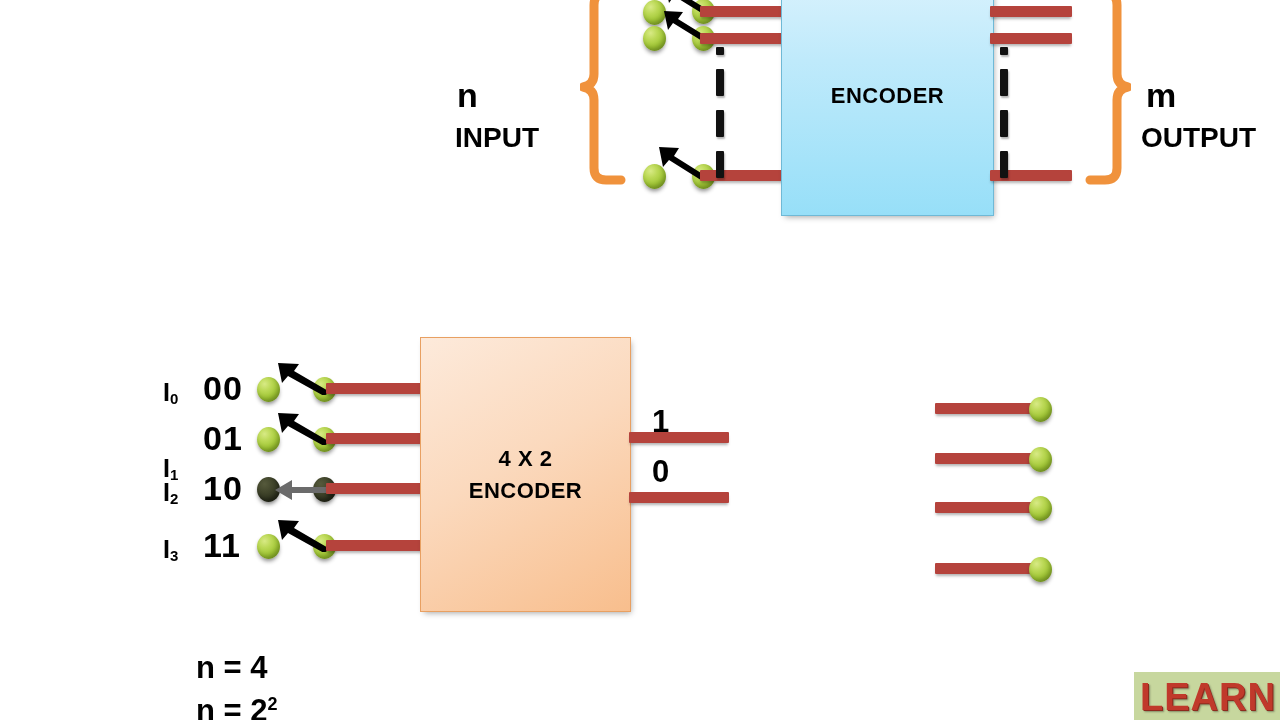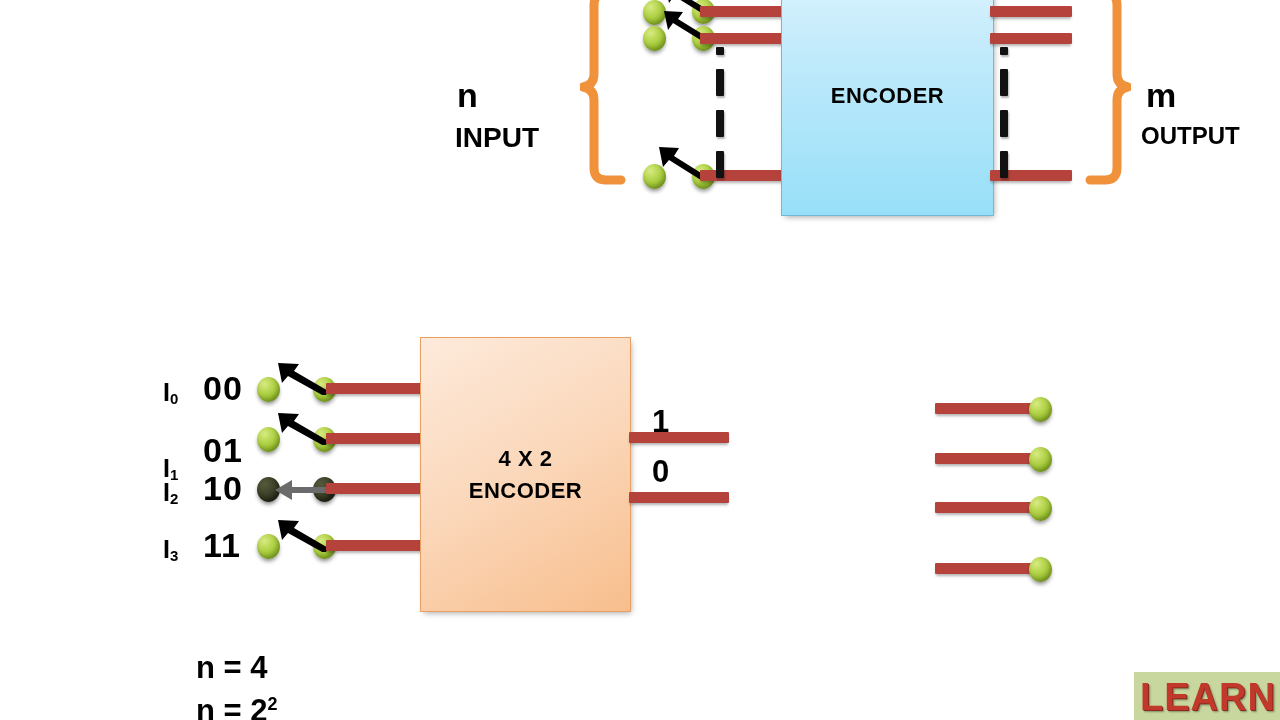--- a/index.html
+++ b/index.html
@@ -137,40 +137,40 @@
       <i style="width:8px;height:27px;margin-bottom:14px;"></i>
       <i style="width:8px;height:27px;margin-bottom:14px;"></i>
       <i style="width:8px;height:27px;"></i>
     </div>
 
     <svg class="abs" style="left:1083px;top:-10px;" width="48" height="195" viewBox="0 0 48 195">
       <path d="M7 3 H22 Q34 3 34 15 V84 Q34 95 45 97 Q34 99 34 110 V178 Q34 190 22 190 H7" fill="none" stroke="#f0923c" stroke-width="9" stroke-linecap="round" stroke-linejoin="round"></path>
     </svg>
 
     <div class="abs lbl lbl-n" style="left:1146px;top:78px;">m</div>
-    <div class="abs lbl" style="left:1141px;top:124px;font-size:24px;font-weight:bold;">OUTPUT</div>
+    <div class="abs lbl" style="left:1141px;top:124px;font-size:28px;font-weight:bold;">OUTPUT</div>
   </div>
 
   <div class="abs" style="left:0;top:330px;width:1160px;height:320px;">
 
     <div class="abs in-name" style="left:163px;top:48px;">
       <span>I</span><sub>0</sub>
     </div>
     <div class="abs in-bits" style="left:203px;top:39px;">00</div>
     <div class="abs dot" style="left:257px;top:47px;"></div>
     <div class="abs dot" style="left:313px;top:47px;"></div>
     <svg class="abs" style="left:274px;top:31px;" width="60" height="34" viewBox="0 0 60 34">
       <path d="M56 31 L20 10 L25 3 L4 2 L8 22 L14 15 L50 35 Z" fill="#000"></path>
     </svg>
     <div class="abs wire" style="left:326px;top:53px;width:105px;"></div>
 
     <div class="abs in-name" style="left:163px;top:98px;margin-top:26px;">
       <span>I</span><sub>1</sub>
     </div>
-    <div class="abs in-bits" style="left:203px;top:89px;margin-top:12px;">01</div>
+    <div class="abs in-bits" style="left:203px;top:89px;">01</div>
     <div class="abs dot" style="left:257px;top:97px;"></div>
     <div class="abs dot" style="left:313px;top:97px;"></div>
     <svg class="abs" style="left:274px;top:81px;" width="60" height="34" viewBox="0 0 60 34">
       <path d="M56 31 L20 10 L25 3 L4 2 L8 22 L14 15 L50 35 Z" fill="#000"></path>
     </svg>
     <div class="abs wire" style="left:326px;top:103px;width:105px;"></div>
 
     <div class="abs in-name" style="left:163px;top:148px;">
       <span>I</span><sub>2</sub>
     </div>

